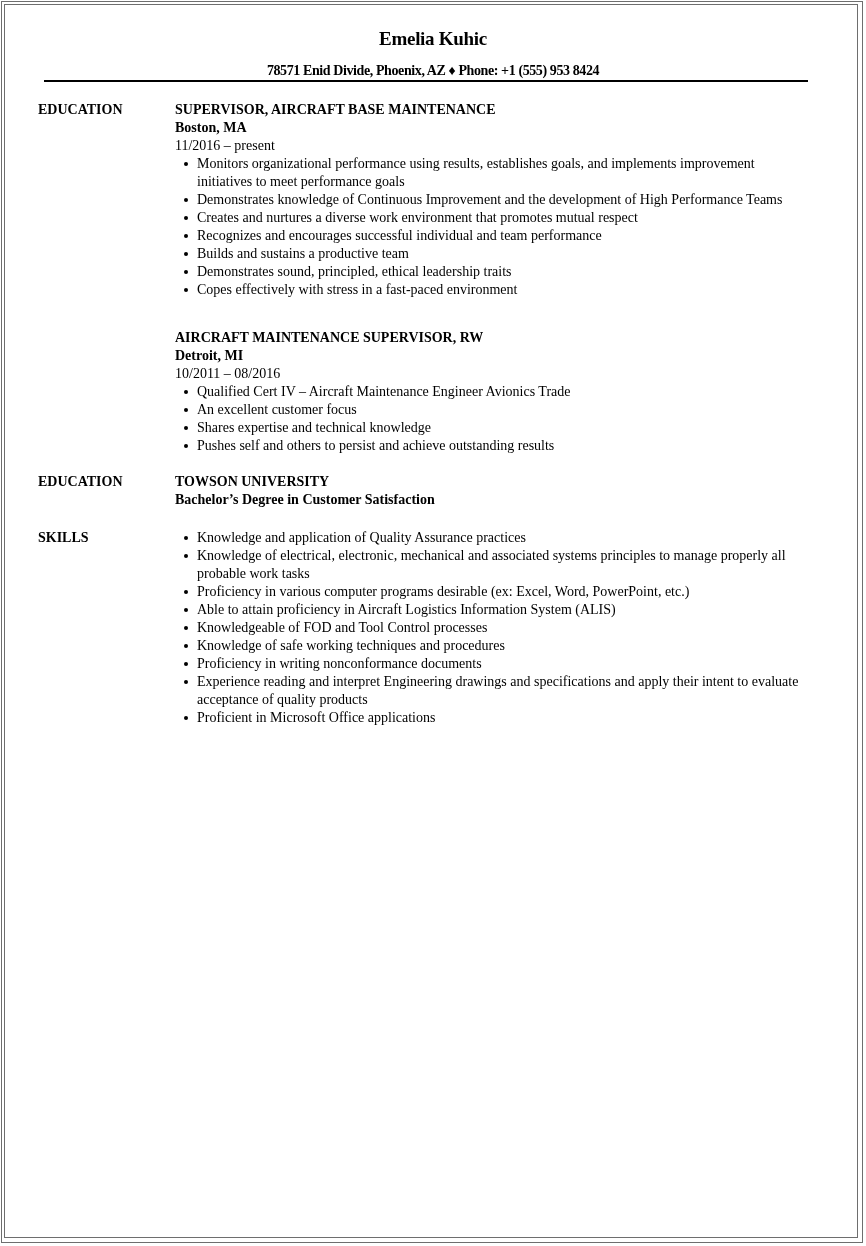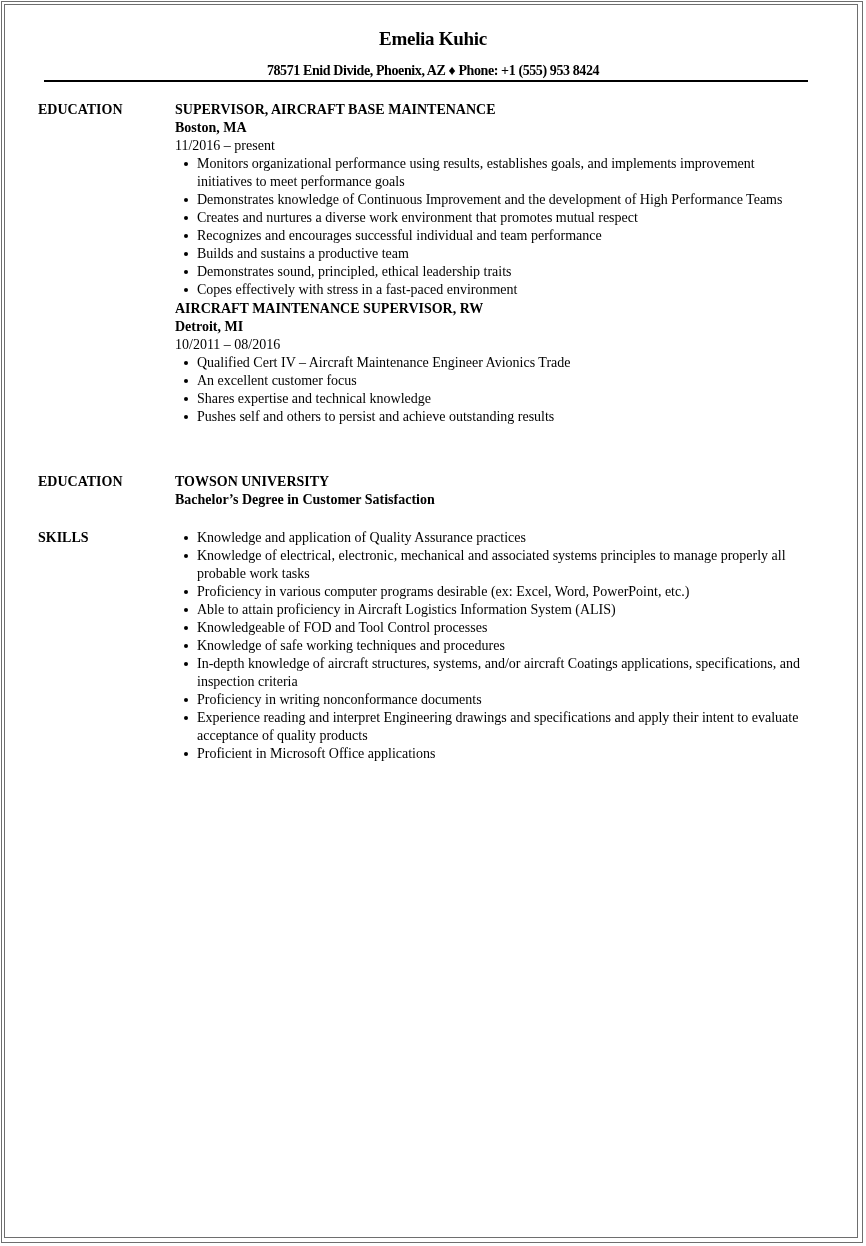--- a/index.html
+++ b/index.html
@@ -35,21 +35,21 @@
       position: absolute; left: 38px; font-weight: bold; font-size: 14px; line-height: 18px;
     }
     .content { position: absolute; left: 175px; width: 660px; font-size: 14px; line-height: 18px; }
     .job-title { font-weight: bold; font-size: 14px; line-height: 18px; }
     .job-loc { font-weight: bold; }
     ul.bullets { list-style: none; margin: 0; padding: 0; }
     ul.bullets li { position: relative; padding-left: 22px; }
     ul.bullets li .dot {
       position: absolute; left: 9px; top: 7px; width: 4px; height: 4px; border-radius: 50%; background: #000;
     }
-    .job + .job { margin-top: 1px; }
+    .job + .job { margin-top: 30px; }
   </style>
 </head>
 <body>
 
 <div class="frame-outer"></div>
 <div class="frame-inner"></div>
 
 <div class="page">
 
   <div class="name">Emelia Kuhic</div>
@@ -101,21 +101,20 @@
   <div class="section" style="top:529px;">
     <div class="section-label">SKILLS</div>
     <div class="content">
       <ul class="bullets" style="width:625px;">
         <li><span class="dot"></span><span>Knowledge and application of Quality Assurance practices</span></li>
         <li><span class="dot"></span><span>Knowledge of electrical, electronic, mechanical and associated systems principles to manage properly all probable work tasks</span></li>
         <li><span class="dot"></span><span>Proficiency in various computer programs desirable (ex: Excel, Word, PowerPoint, etc.)</span></li>
         <li><span class="dot"></span><span>Able to attain proficiency in Aircraft Logistics Information System (ALIS)</span></li>
         <li><span class="dot"></span><span>Knowledgeable of FOD and Tool Control processes</span></li>
         <li><span class="dot"></span><span>Knowledge of safe working techniques and procedures</span></li>
-        <li><span class="dot"></span><span>In-depth knowledge of aircraft structures, systems, and/or aircraft Coatings applications, specifications, and inspection criteria</span></li>
         <li><span class="dot"></span><span>Proficiency in writing nonconformance documents</span></li>
         <li><span class="dot"></span><span>Experience reading and interpret Engineering drawings and specifications and apply their intent to evaluate acceptance of quality products</span></li>
         <li><span class="dot"></span><span>Proficient in Microsoft Office applications</span></li>
       </ul>
     </div>
   </div>
 
 </div>
 
 </body></html>

